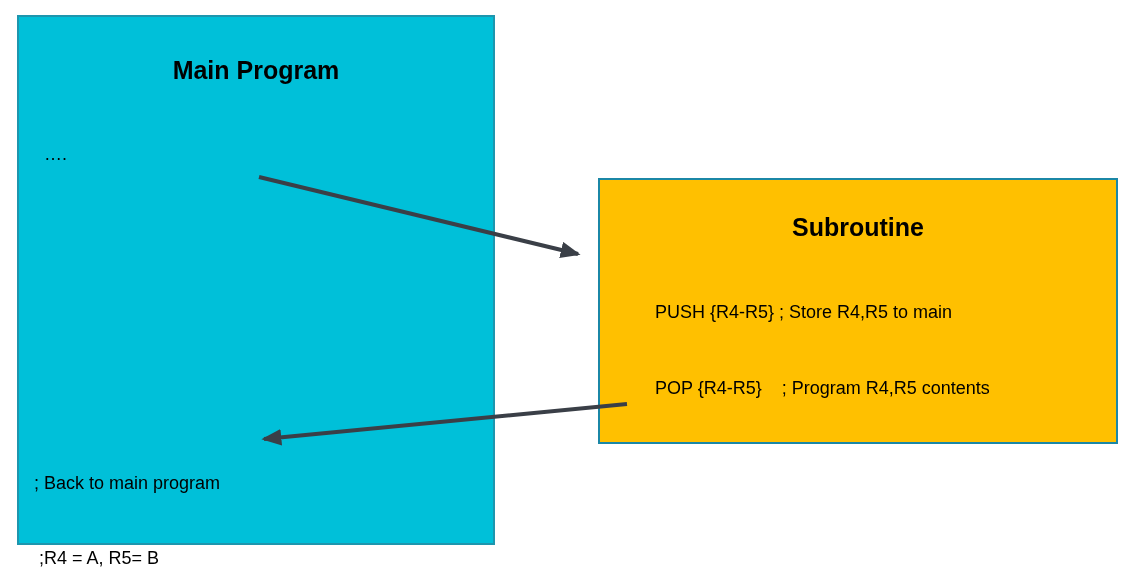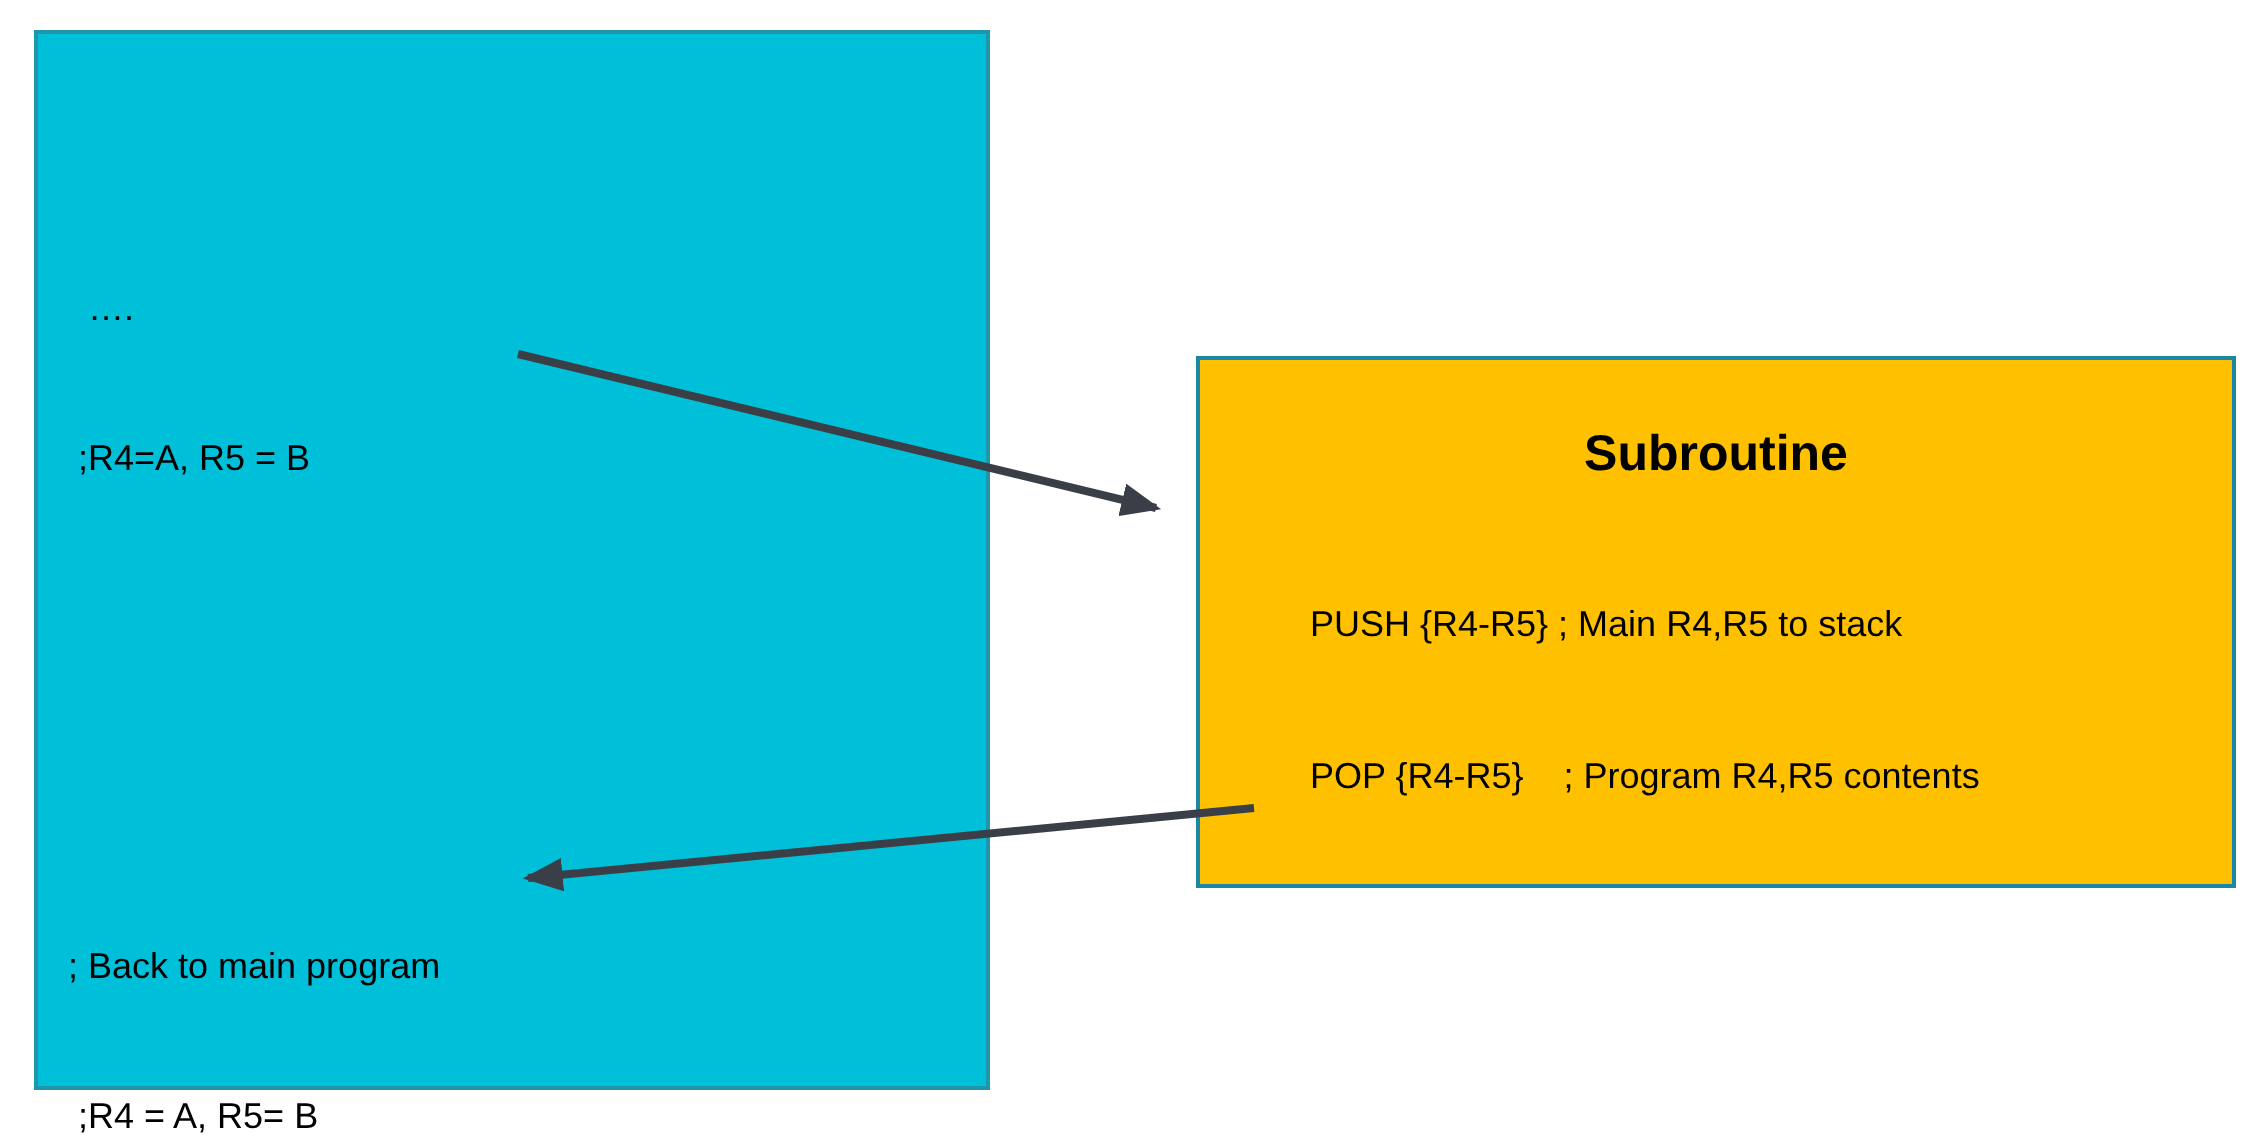--- a/index.html
+++ b/index.html
@@ -59,38 +59,38 @@
     fill: none;
   }
   .arrow-head { fill: #3a3f47; }
 </style>
 </head>
 <body>
 
 <div class="canvas">
 
   <div class="box main-box">
+    <div class="box-title main-title">Main Program</div>
 
     <div class="code main-top">
       <div class="line"> ….</div>
-      <div class="line">;R4=A, R5 = B</div>
     </div>
 
     <div class="code main-bottom">
       <div class="line">; Back to main program</div>
       <div class="line"> ;R4 = A, R5= B</div>
       
     </div>
   </div>
 
   <div class="box sub-box">
     <div class="box-title sub-title">Subroutine</div>
 
     <div class="code sub-code">
-      <div class="line ind">PUSH {R4-R5} ; Main R4,R5 to stack</div>
+      <div class="line ind">PUSH {R4-R5} ; Store R4,R5 to main</div>
       <div class="line ind">POP {R4-R5}    ; Program R4,R5 contents</div>
       
     </div>
   </div>
 
   <svg class="overlay" width="1129" height="570" viewBox="0 0 1129 570">
     <defs>
       <marker id="ah" viewBox="0 0 6 5" markerWidth="5" markerHeight="4.2" refX="5.2" refY="2.5" orient="auto" markerUnits="strokeWidth">
         <path class="arrow-head" d="M0,0 L6,2.5 L0,5 Z"></path>
       </marker>

